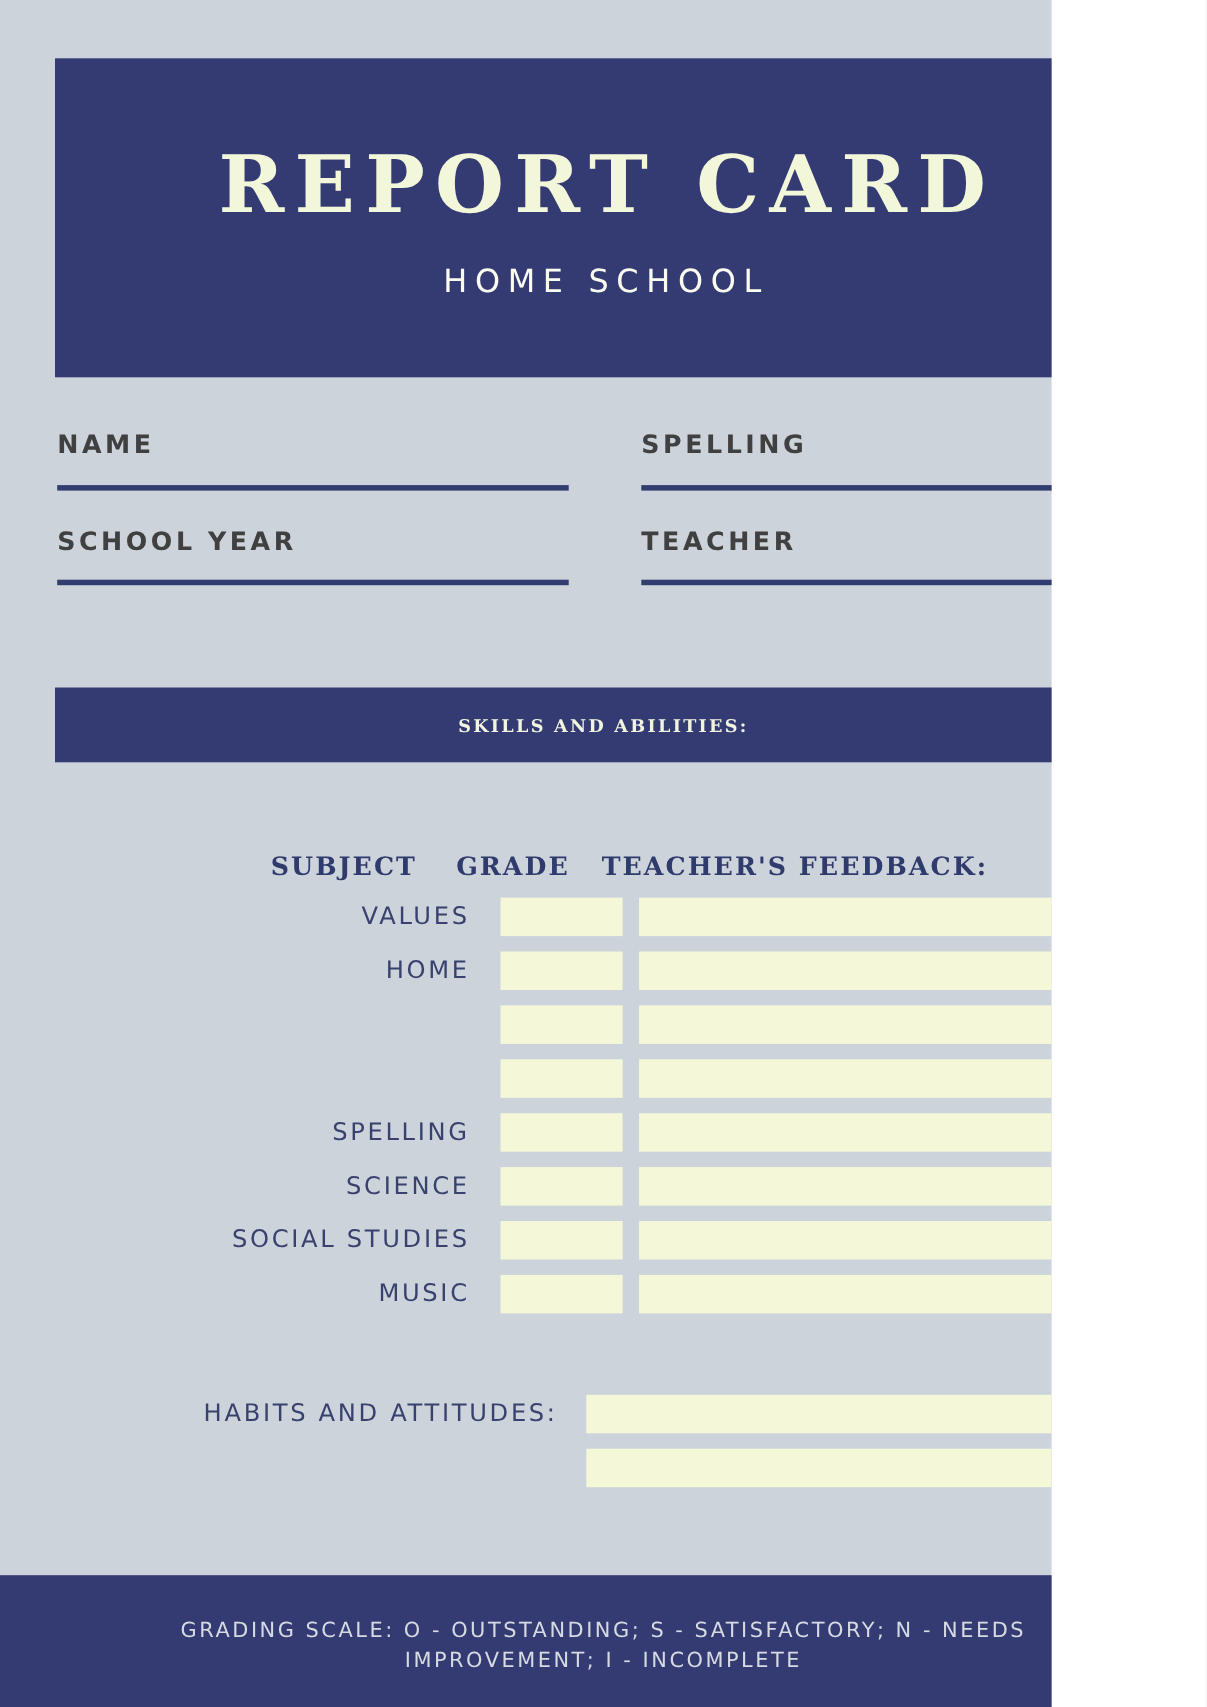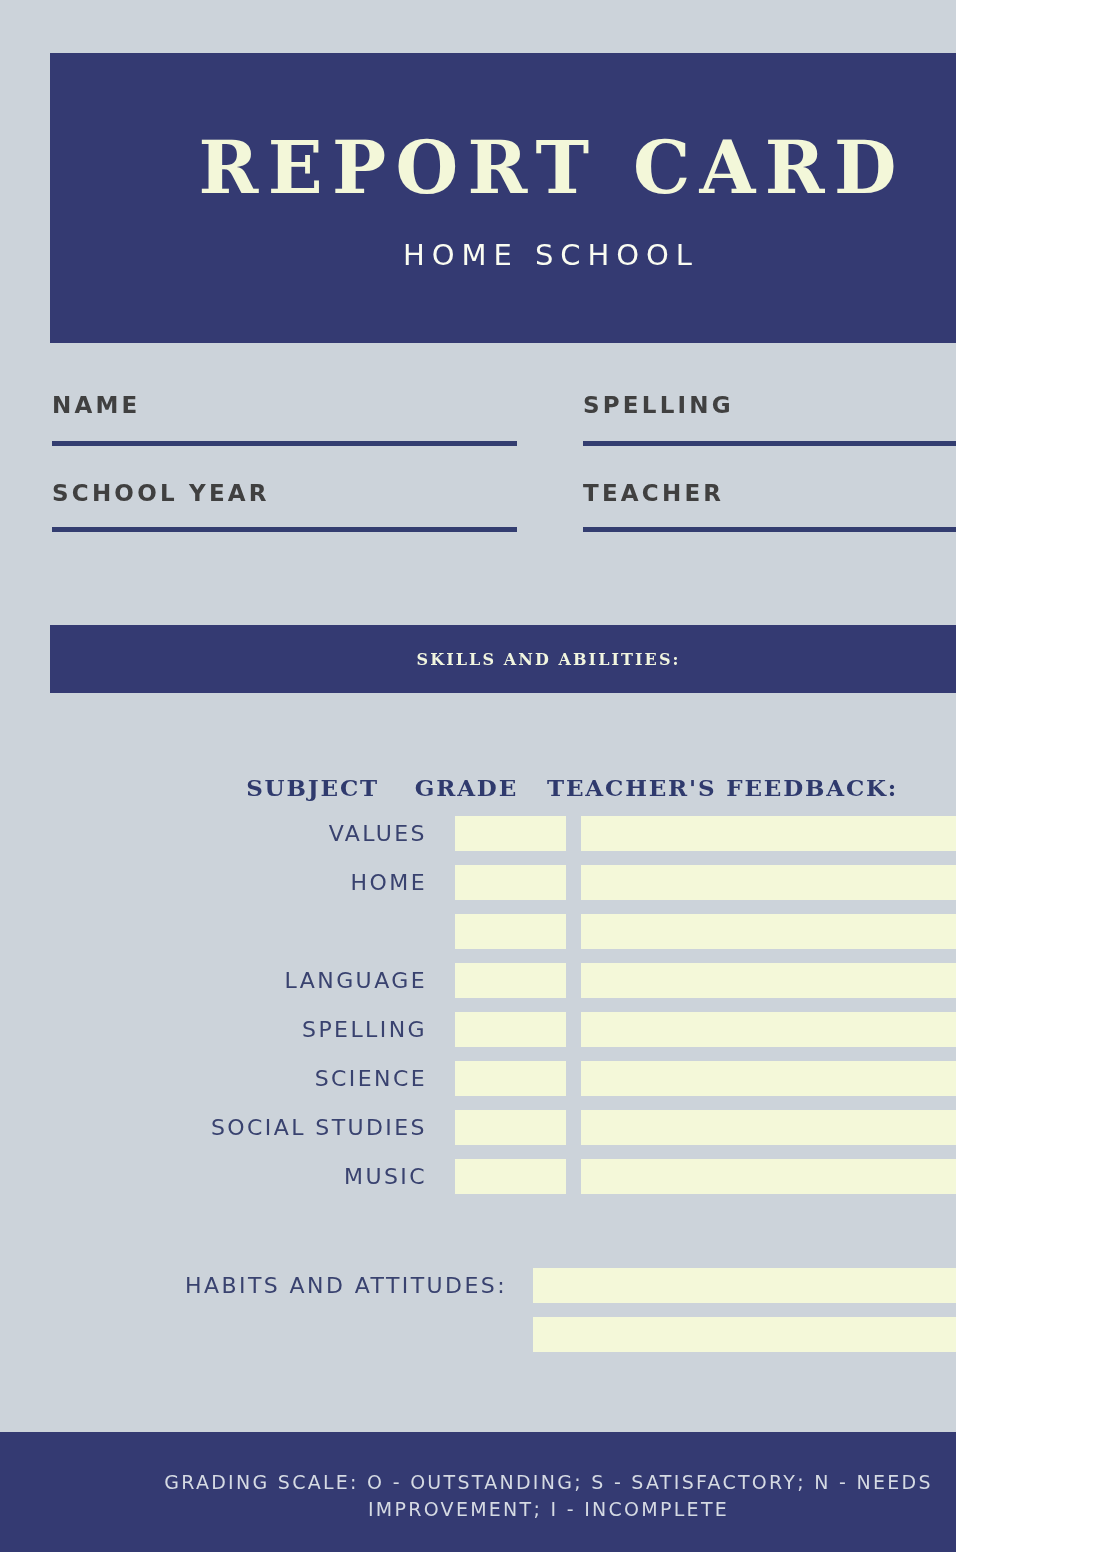--- a/index.html
+++ b/index.html
@@ -121,21 +121,20 @@
   <div class="trow" style="top:865px;">
     <div class="row-subject">HOME</div>
     <div class="grade-box"></div>
     <div class="feedback-box"></div>
   </div>
   <div class="trow" style="top:914px;">
     <div class="grade-box"></div>
     <div class="feedback-box"></div>
   </div>
   <div class="trow" style="top:963px;">
-    <div class="row-subject">LANGUAGE</div>
     <div class="grade-box"></div>
     <div class="feedback-box"></div>
   </div>
   <div class="trow" style="top:1012px;">
     <div class="row-subject">SPELLING</div>
     <div class="grade-box"></div>
     <div class="feedback-box"></div>
   </div>
   <div class="trow" style="top:1061px;">
     <div class="row-subject">SCIENCE</div>

